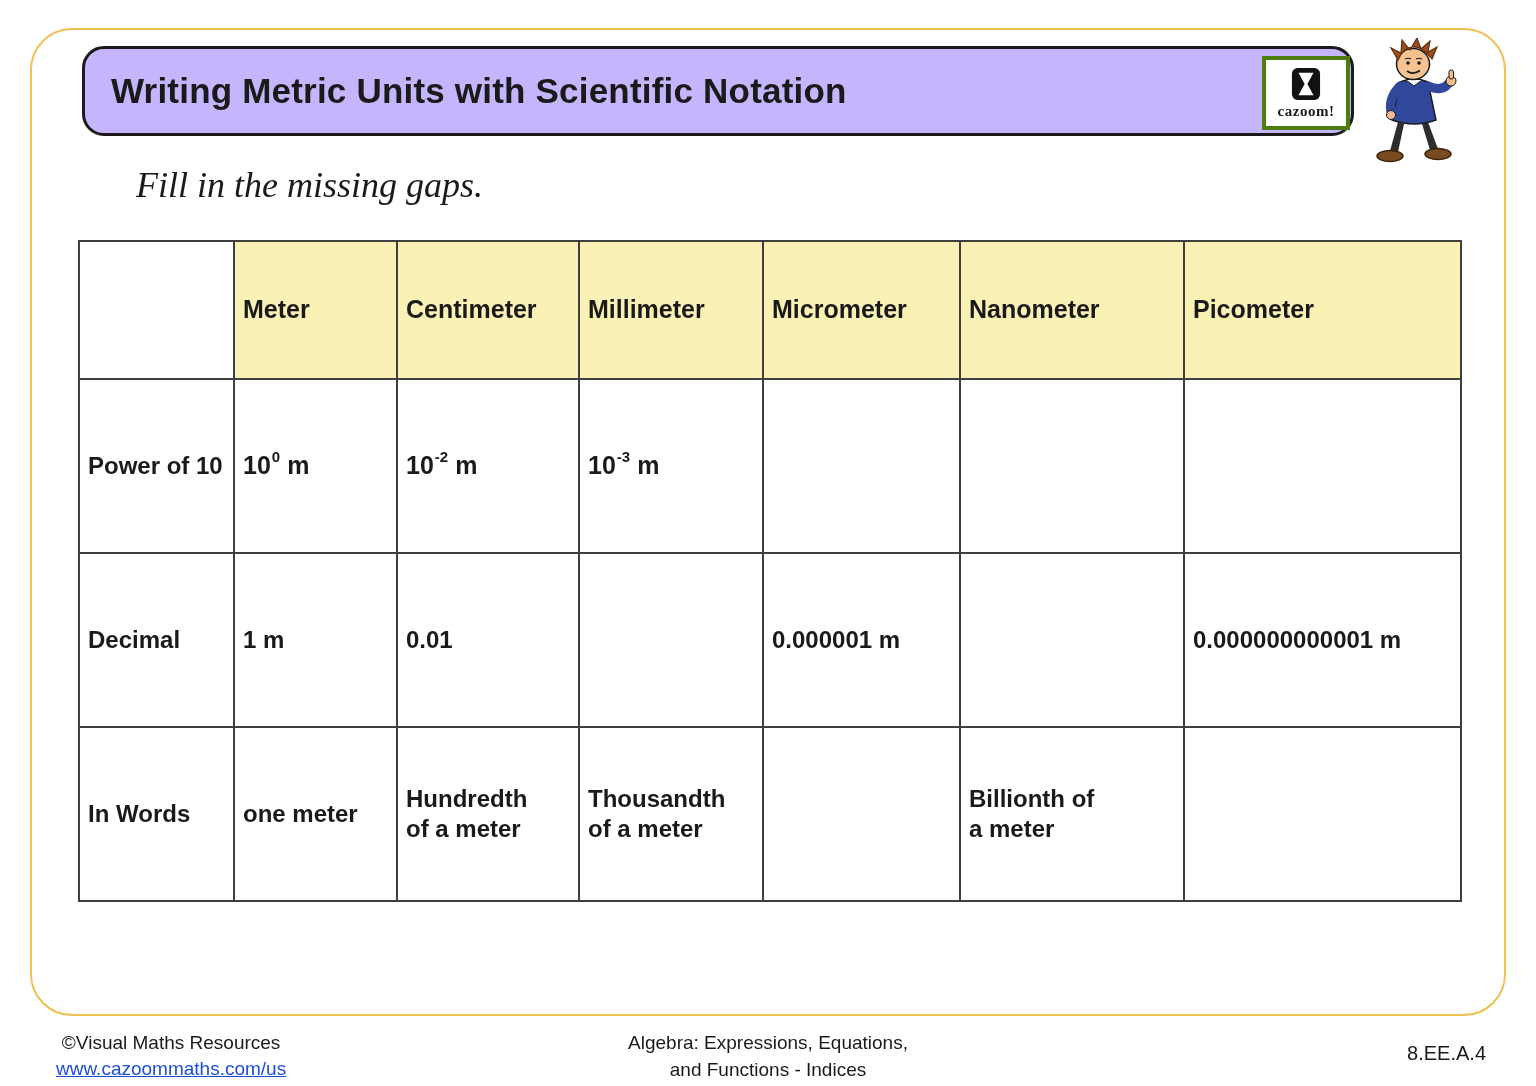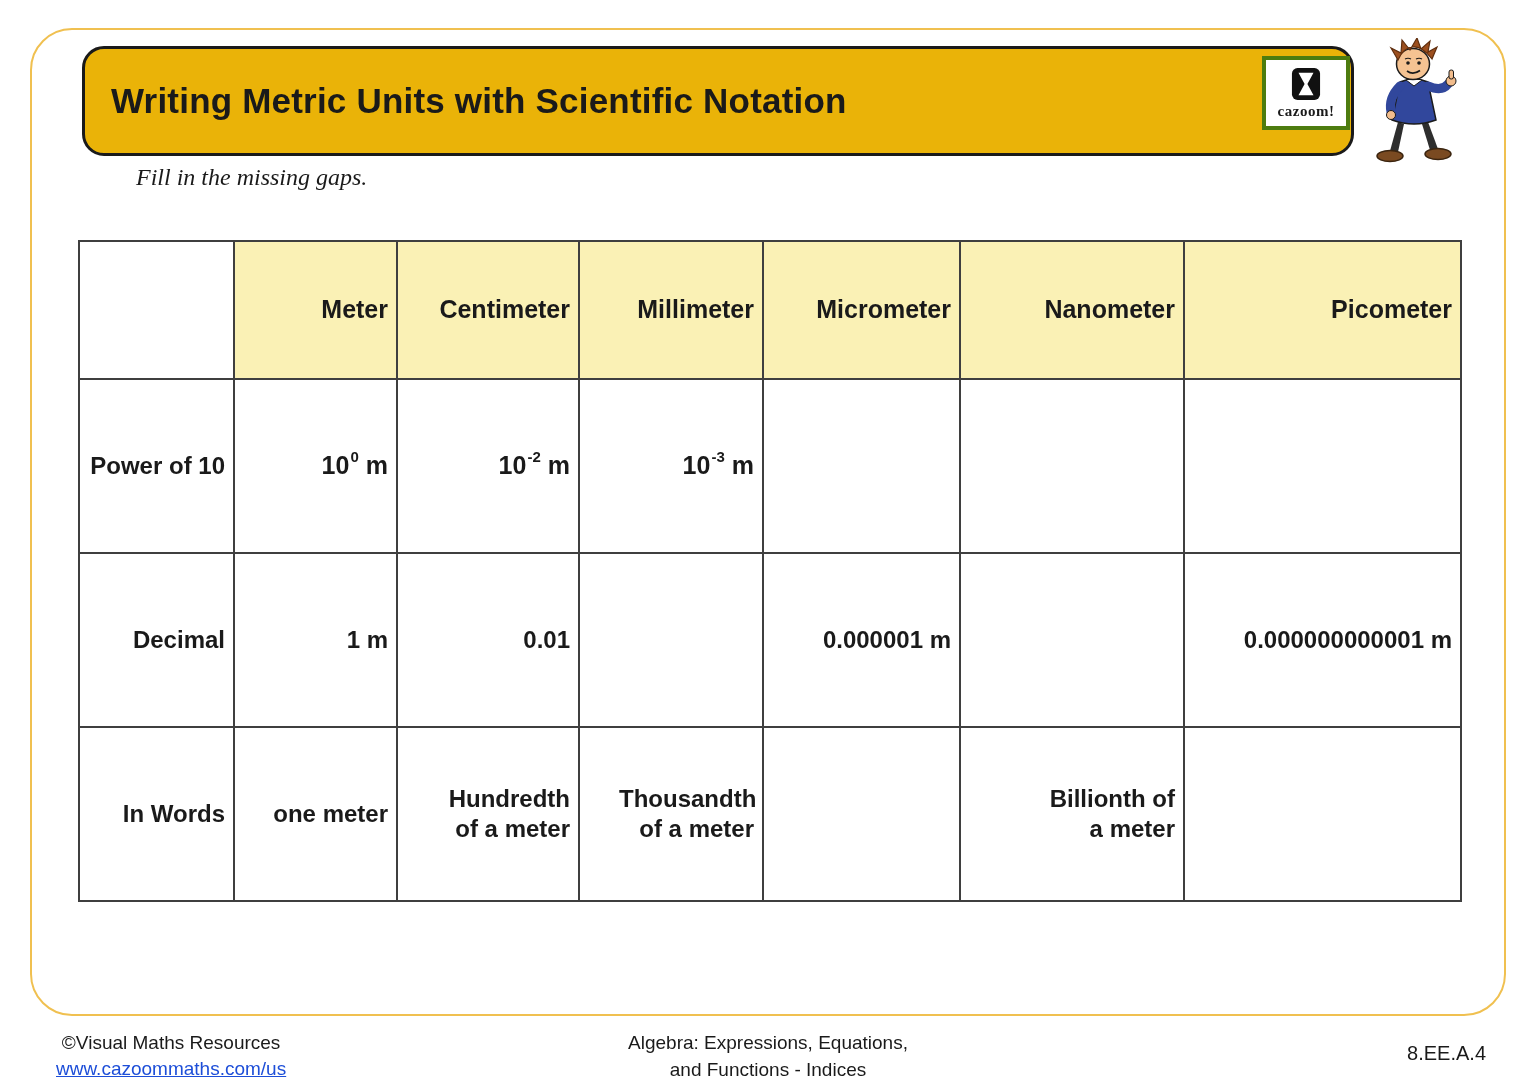--- a/index.html
+++ b/index.html
@@ -7,42 +7,42 @@
   .page {
     position: relative; width: 1536px; height: 1086px;
     background: #ffffff; overflow: hidden;
     font-family: "Liberation Sans", sans-serif; color: #1a1a1a;
   }
   .outer-frame {
     position: absolute; left: 30px; top: 28px; width: 1476px; height: 988px;
     border: 2px solid #F0C050; border-radius: 42px;
   }
   .title-box {
-    position: absolute; left: 82px; top: 46px; width: 1272px; height: 110px;
-    background: #eab308; border: 3px solid #1a1a1a; border-radius: 22px;
+    position: absolute; left: 82px; top: 46px; width: 1272px; height: 90px;
+    background: #c4b5fd; border: 3px solid #1a1a1a; border-radius: 22px;
     display: flex; align-items: center; padding: 0 26px;
   }
   .title-text { font-size: 35px; font-weight: bold; letter-spacing: 0.2px; }
   .logo-box {
     position: absolute; left: 1262px; top: 56px; width: 88px; height: 74px;
     background: #fff; border: 4px solid #4d7c0f;
     display: flex; flex-direction: column; align-items: center; justify-content: center; gap: 2px;
   }
   .logo-text { font-family: "Liberation Serif", serif; font-weight: bold; font-size: 15px; letter-spacing: 0.5px; }
   .character { position: absolute; left: 1364px; top: 38px; width: 102px; height: 134px; }
   .instruction {
     position: absolute; left: 136px; top: 164px;
-    font-family: "Liberation Serif", serif; font-style: italic; font-size: 24px;
+    font-family: "Liberation Serif", serif; font-style: italic; font-size: 36px;
   }
   .worksheet-table {
     position: absolute; left: 78px; top: 240px;
     border-collapse: collapse; table-layout: fixed;
   }
   .worksheet-table th, .worksheet-table td {
-    border: 2px solid #3f3f3f; text-align: right; vertical-align: middle;
+    border: 2px solid #3f3f3f; text-align: left; vertical-align: middle;
     font-weight: bold; font-size: 24px; padding: 16px 8px; line-height: 1.25;
     background: #fff;
   }
   .header-row th { height: 138px; background: #FAF1B5; font-size: 25px; }
   .header-row th.corner-cell { background: #fff; }
   .body-row th, .body-row td { height: 174px; }
   .power { font-size: 25px; white-space: nowrap; }
   .power sup { font-size: 15px; vertical-align: baseline; position: relative; top: -12px; margin-left: 1px; }
   .unit { margin-left: 7px; }
   .fraction-wrap { display: inline-flex; align-items: center; gap: 9px; }

